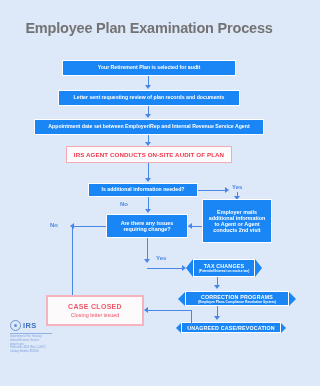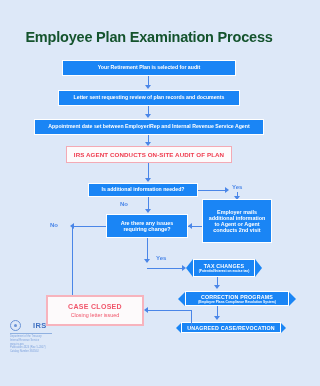--- a/index.html
+++ b/index.html
@@ -6,23 +6,23 @@
   body{
     width:298px;height:386px;
     background:#dde8f8;
     font-family:"Liberation Sans", sans-serif;
     overflow:hidden;
     position:relative;
   }
   .canvas{position:absolute;inset:0;}
 
   .title{
-    position:absolute;left:0;right:0;top:29px;
+    position:absolute;left:0;right:0;top:20px;
     text-align:center;
-    color:#14532d;
+    color:#737373;
     font-size:14.5px;
     font-weight:bold;
     letter-spacing:-0.2px;
     white-space:nowrap;
   }
 
   .box{
     position:absolute;
     background:#1a85f5;
     color:#ffffff;
@@ -110,21 +110,21 @@
   .ln{position:absolute;background:#4a86e8;}
   .vl{width:1px;}
   .hl{height:1px;}
 
   .ar{position:absolute;width:0;height:0;}
   .ar-d{border-left:3px solid transparent;border-right:3px solid transparent;border-top:4px solid #4a86e8;}
   .ar-r{border-top:3px solid transparent;border-bottom:3px solid transparent;border-left:4px solid #4a86e8;}
   .ar-l{border-top:3px solid transparent;border-bottom:3px solid transparent;border-right:4px solid #4a86e8;}
 
   .logo{position:absolute;left:10px;top:320px;width:42px;}
-  .logo-top{display:flex;align-items:center;gap:12px;text-align:center;}
+  .logo-top{display:flex;align-items:center;gap:2px;text-align:center;}
   .logo-seal{
     width:9px;height:9px;border-radius:50%;
     border:1.2px solid #6a93d6;
     display:flex;align-items:center;justify-content:center;
   }
   .logo-seal i{display:block;width:3px;height:3px;border-radius:50%;background:#6a93d6;}
   .logo-irs{font-size:7.5px;font-weight:bold;color:#3f6fc0;letter-spacing:0.4px;}
   .logo-rule{height:1px;background:#8fb0e0;margin:1.5px 0;}
   .logo-sub{font-size:2.6px;color:#7fa3dd;line-height:1.45;}
   .logo-sub div{white-space:nowrap;}

